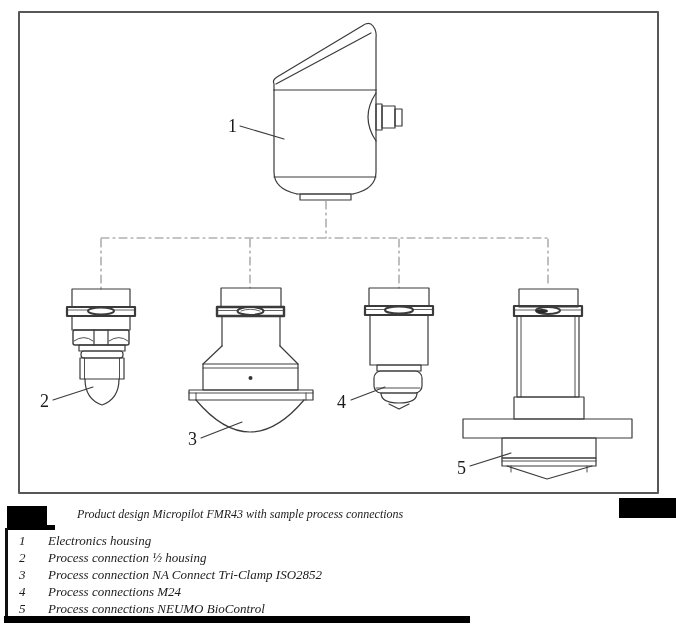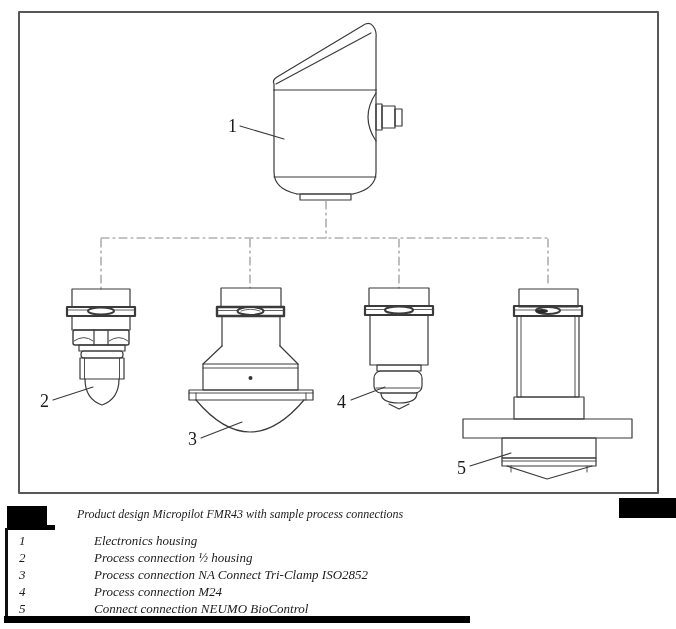--- a/index.html
+++ b/index.html
@@ -15,21 +15,21 @@
     white-space:nowrap;
     margin-left:9px;
   }
   .legend-line{position:absolute;left:5px;top:528px;width:3px;height:89px;background:#101010;}
   .legend{
     position:absolute;left:19px;top:532px;width:620px;
     font-style:italic;font-size:13px;line-height:17px;color:#1c1c1c;
   }
   .legend-row{display:flex;height:17px;}
   .legend-num{width:29px;flex:0 0 29px;}
-  .legend-label{flex:1;white-space:nowrap;margin-left:46px;}
+  .legend-label{flex:1;white-space:nowrap;}
   .bottom-bar{position:absolute;left:4px;top:616px;width:466px;height:7px;background:#000;}
   .redact-right{position:absolute;left:619px;top:498px;width:57px;height:20px;background:#000;}
   .redact-fig-a{position:absolute;left:7px;top:506px;width:40px;height:19px;background:#000;}
   .redact-fig-b{position:absolute;left:7px;top:525px;width:48px;height:5px;background:#000;}
   svg text{font-family:"Liberation Serif", serif;font-size:18px;fill:#1a1a1a;}
 </style>
 </head>
 <body>
 
 <svg id="diagram-svg" width="676" height="629" viewBox="0 0 676 629" fill="none" stroke="#3b3b3b" stroke-width="1.2" stroke-linecap="round" stroke-linejoin="round">
@@ -155,21 +155,21 @@
   <div class="legend-row">
     <span class="legend-num">2</span>
     <span class="legend-label">Process connection ½ housing</span>
   </div>
   <div class="legend-row">
     <span class="legend-num">3</span>
     <span class="legend-label">Process connection NA Connect Tri-Clamp ISO2852</span>
   </div>
   <div class="legend-row">
     <span class="legend-num">4</span>
-    <span class="legend-label">Process connection M24</span>
+    <span class="legend-label">Process connections M24</span>
   </div>
   <div class="legend-row">
     <span class="legend-num">5</span>
-    <span class="legend-label">Connect connection NEUMO BioControl</span>
+    <span class="legend-label">Process connections NEUMO BioControl</span>
   </div>
 </div>
 
 <div class="bottom-bar"></div>
 
 </body></html>

